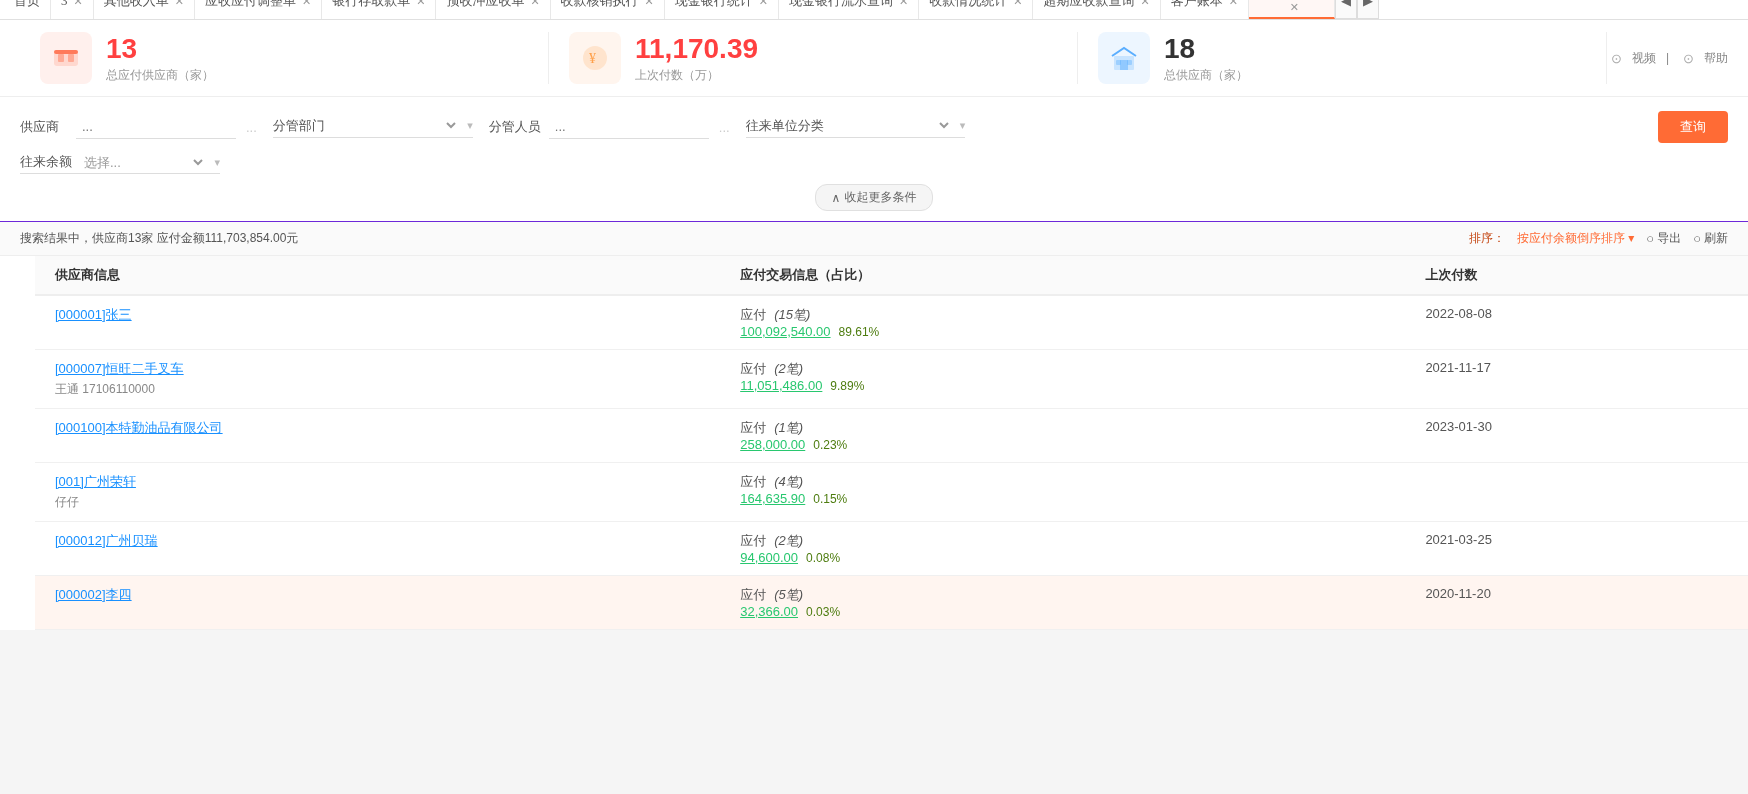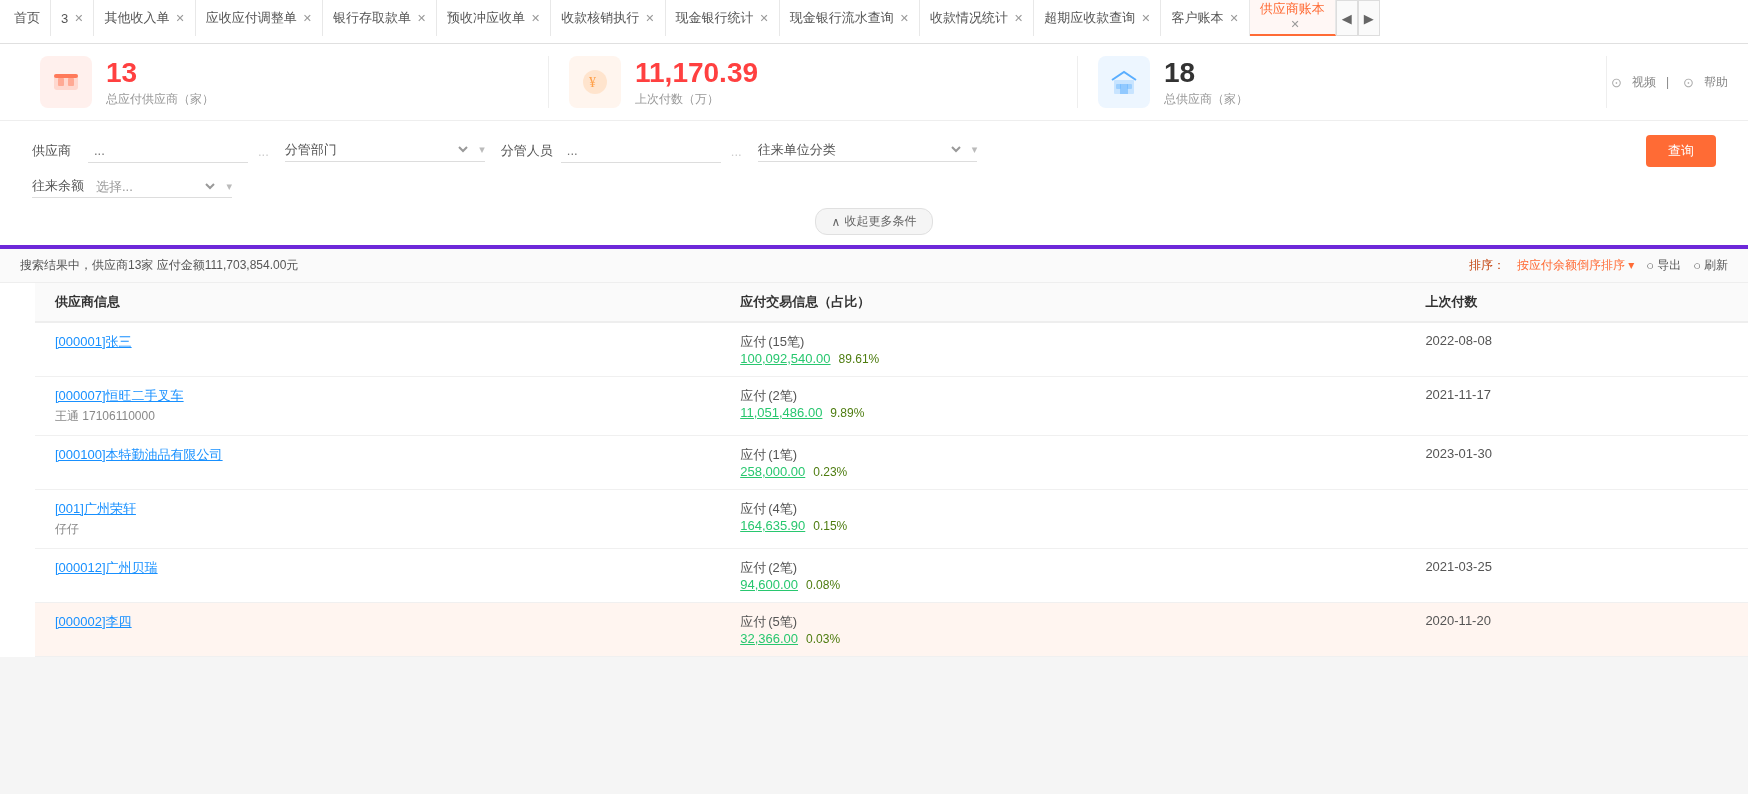--- a/index.html
+++ b/index.html
@@ -1,26 +1,27 @@
 <!DOCTYPE html>
 <html><head>
   <meta charset="utf-8">
   <style>
     * { box-sizing: border-box; margin: 0; padding: 0; }
     body { font-family: "Microsoft YaHei", "PingFang SC", sans-serif; font-size: 13px; background: #f5f5f5; color: #333; }
 
     
     .top-nav {
       display: flex;
-      align-items: flex-start;
+      align-items: flex-end;
       background: #fff;
       border-bottom: 1px solid #e0e0e0;
-      height: 44px;
+      height: 20px;
       overflow: hidden;
       padding: 0 4px;
+      font-family: Liberation Serif, serif;
     }
     .nav-tab {
       display: flex;
       align-items: center;
       padding: 0 10px;
       height: 36px;
       white-space: nowrap;
       cursor: pointer;
       border-right: 1px solid #e8e8e8;
       font-size: 13px;
@@ -91,22 +92,22 @@
       margin-left: auto;
       font-size: 12px;
       color: #888;
     }
     .summary-right a { color: #888; text-decoration: none; }
     .summary-right span { margin: 0 4px; }
 
     
     .search-area {
       background: #fff;
-      padding: 14px 32px 10px;
-      border-bottom: 4px solid #6d28d9;
+      padding: 14px 20px 10px;
+      border-bottom: 1px solid #6d28d9;
     }
     .search-row {
       display: flex;
       align-items: center;
       gap: 16px;
       margin-bottom: 10px;
       flex-wrap: wrap;
     }
     .search-field {
       display: flex;
@@ -251,21 +252,21 @@
       color: #888;
       margin-top: 3px;
     }
     .amount-green {
       color: #28c76f;
       font-size: 13px;
       text-decoration: underline;
       cursor: pointer;
     }
     .tx-label { color: #555; font-size: 13px; }
-    .tx-count { color: #555; font-size: 13px; margin-left: 2px; }
+    .tx-count { color: #555; font-size: 13px; margin-left: 8px; font-style: italic; }
     .pct { color: #4d7c0f; font-size: 12px; margin-left: 8px; }
     .date-val { color: #555; font-size: 13px; }
 
     
     ::-webkit-scrollbar { width: 6px; height: 6px; }
     ::-webkit-scrollbar-thumb { background: #ddd; border-radius: 3px; }
   </style>
 </head>
 <body>
 

